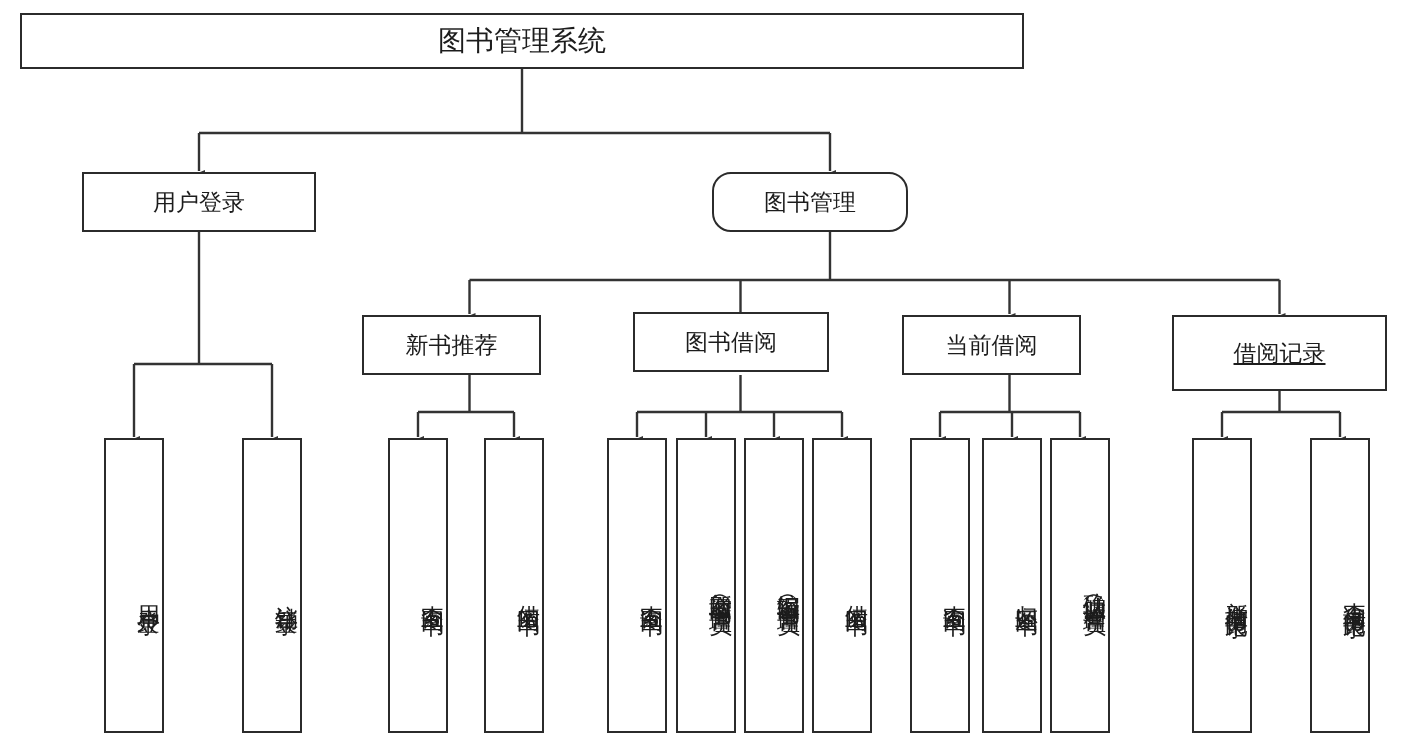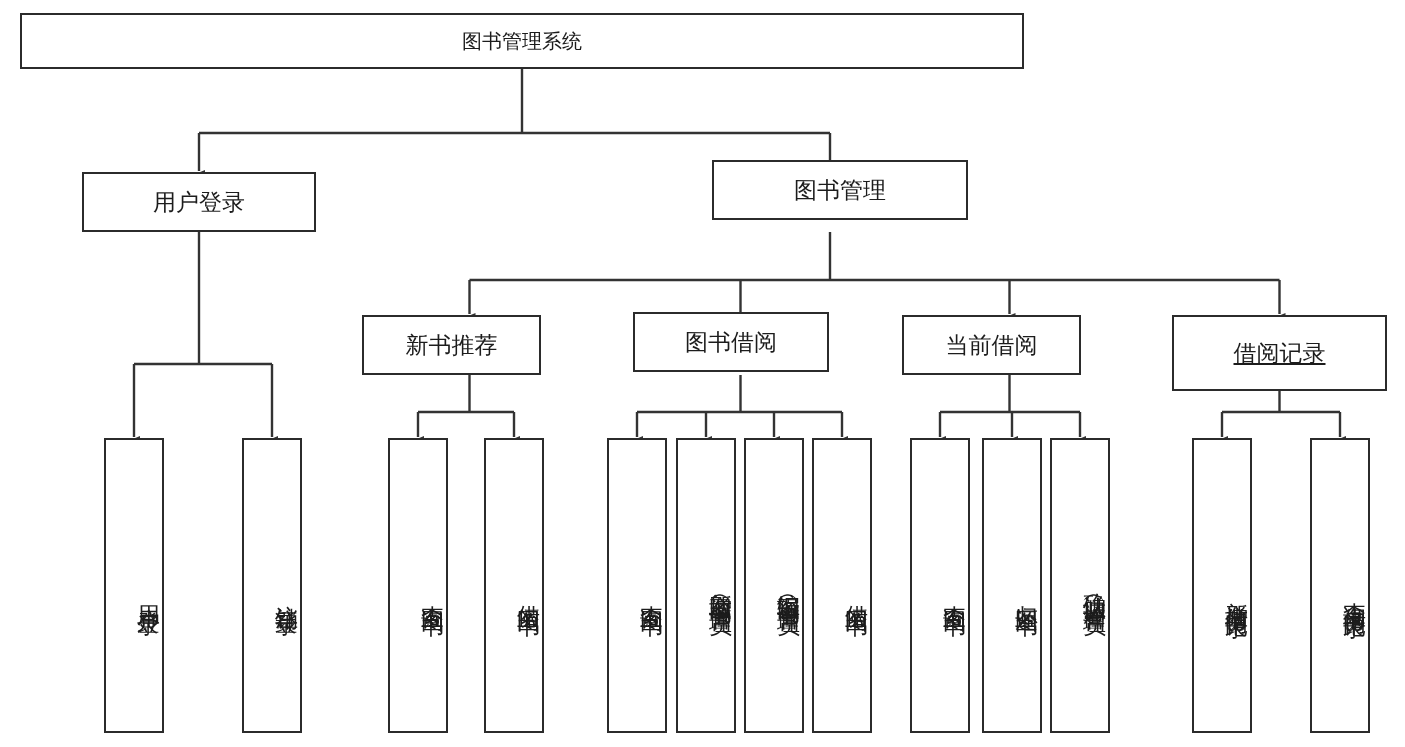--- a/index.html
+++ b/index.html
@@ -32,21 +32,21 @@
     border: 2px solid #2b2b2b;
     background: #ffffff;
     color: #1c1c1c;
     display: flex;
     align-items: center;
     justify-content: center;
     text-align: center;
     line-height: 1.15;
   }
   .node.root {
-    font-size: 20px;
+    font-size: 28px;
     text-align: right;
   }
   .node.branch {
     font-size: 23px;
   }
   .node.leaf {
     font-size: 23px;
     writing-mode: vertical-rl;
     text-orientation: upright;
     align-items: flex-start;
@@ -113,21 +113,21 @@
         <path d="M1222,412 L1340,412"></path>
         <path d="M1222,412 L1222,437" marker-end="url(#arrow)"></path>
         <path d="M1340,412 L1340,437" marker-end="url(#arrow)"></path>
       </g>
   </svg>
 
   <div class="node root" style="left: 20px; top: 13px; width: 1004px; height: 56px;">图书管理系统</div>
 
   <div id="level2-layer">
       <div class="node branch" style="left: 82px; top: 172px; width: 234px; height: 60px;">用户登录</div>
-      <div class="node branch" style="left: 712px; top: 160px; width: 256px; height: 60px;">图书管理</div>
+      <div class="node branch" style="left: 712px; top: 172px; width: 196px; height: 60px; border-radius: 19px;">图书管理</div>
     </div>
   <div id="level3-layer">
       <div class="node branch" style="left: 362px; top: 315px; width: 179px; height: 60px;">新书推荐</div>
       <div class="node branch" style="left: 633px; top: 312px; width: 196px; height: 60px; text-align: center;">图书借阅</div>
       <div class="node branch" style="left: 902px; top: 315px; width: 179px; height: 60px;">当前借阅</div>
       <div class="node branch" style="left: 1172px; top: 315px; width: 215px; height: 76px; text-decoration: underline;">借阅记录</div>
     </div>
   <div id="leaf-layer">
       <div class="node leaf" style="left: 104px; top: 438px; width: 60px; height: 295px;">用户登录</div>
       <div class="node leaf" style="left: 242px; top: 438px; width: 60px; height: 295px;">注销登录</div>

